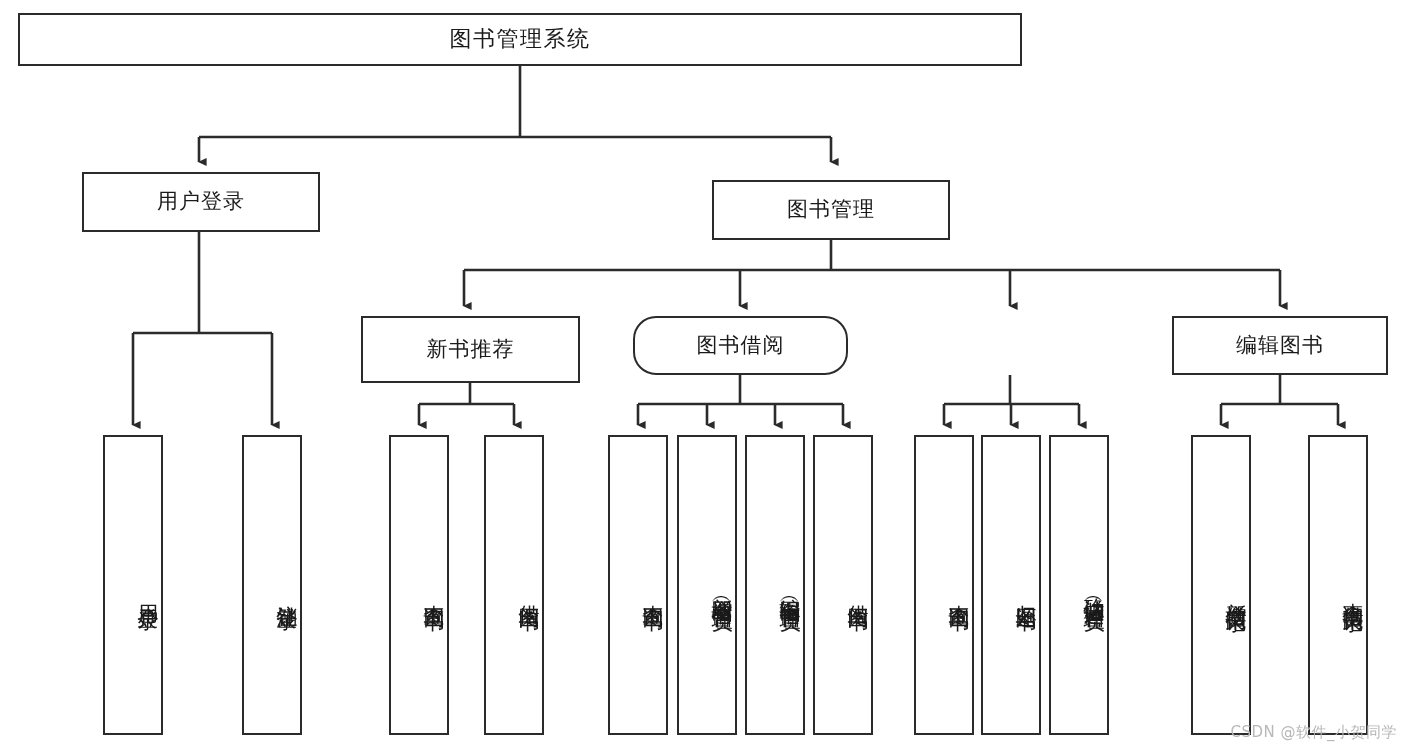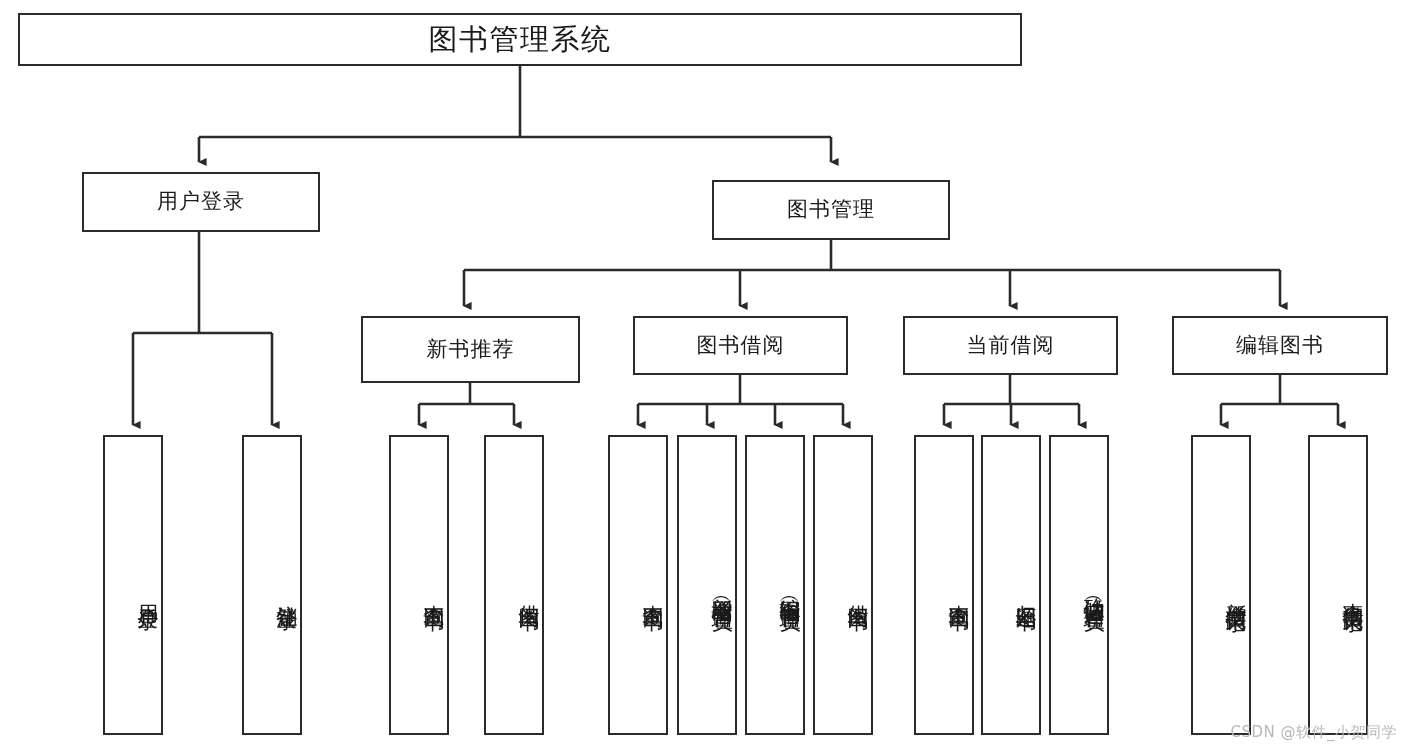--- a/index.html
+++ b/index.html
@@ -36,21 +36,21 @@
     justify-content: center;
     text-align: center;
     z-index: 2;
   }
   .node.horiz {
     font-size: 21px;
     line-height: 1.2;
     letter-spacing: 1px;
   }
   .node.root {
-    font-size: 29px;
+    font-size: 22px;
     letter-spacing: 1.5px;
   }
   .node.vert {
     font-size: 21px;
     letter-spacing: 2px;
     writing-mode: vertical-rl;
     text-orientation: upright;
     align-items: flex-start;
     justify-content: center;
     padding-top: 14px;
@@ -125,22 +125,21 @@
       <path d="M 1338 404 L 1338 425" marker-end="url(#arrowhead)"></path>
     </g>
   </svg>
 
   <div class="node horiz root" style="left:18px; top:13px; width:1004px; height:53px;">图书管理系统</div>
 
   <div class="node horiz" style="left:82px; top:172px; width:238px; height:60px;">用户登录</div>
   <div class="node horiz" style="left:712px; top:180px; width:238px; height:60px;">图书管理</div>
 
   <div class="node horiz" style="left:361px; top:316px; width:219px; height:67px;">新书推荐</div>
-  <div class="node horiz" style="left:633px; top:316px; width:215px; height:59px;">图书借阅</div>
-  <div class="node horiz" style="left:903px; top:316px; width:215px; height:59px;">当前借阅</div>
+  <div class="node horiz" style="left:633px; top:316px; width:215px; height:59px;border-radius:23px;">图书借阅</div>
   <div class="node horiz" style="left:1172px; top:316px; width:216px; height:59px;">编辑图书</div>
 
   <div class="node vert" style="left:103px; top:435px; width:60px; height:300px;">用户登录</div>
   <div class="node vert" style="left:242px; top:435px; width:60px; height:300px;">注销登录</div>
 
   <div class="node vert" style="left:389px; top:435px; width:60px; height:300px;">查询图书</div>
   <div class="node vert" style="left:484px; top:435px; width:60px; height:300px;">借阅图书</div>
 
   <div class="node vert" style="left:608px; top:435px; width:60px; height:300px;">查询图书</div>
   <div class="node vert tall-text" style="left:677px; top:435px; width:60px; height:300px;">新增图书（管理员）</div>

